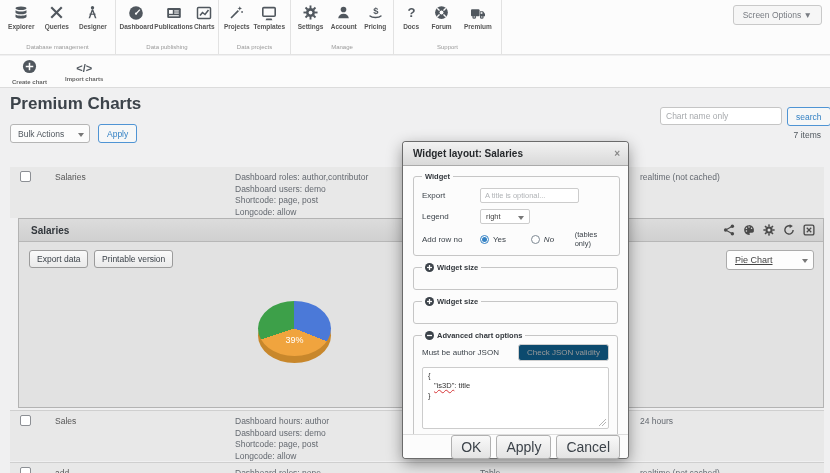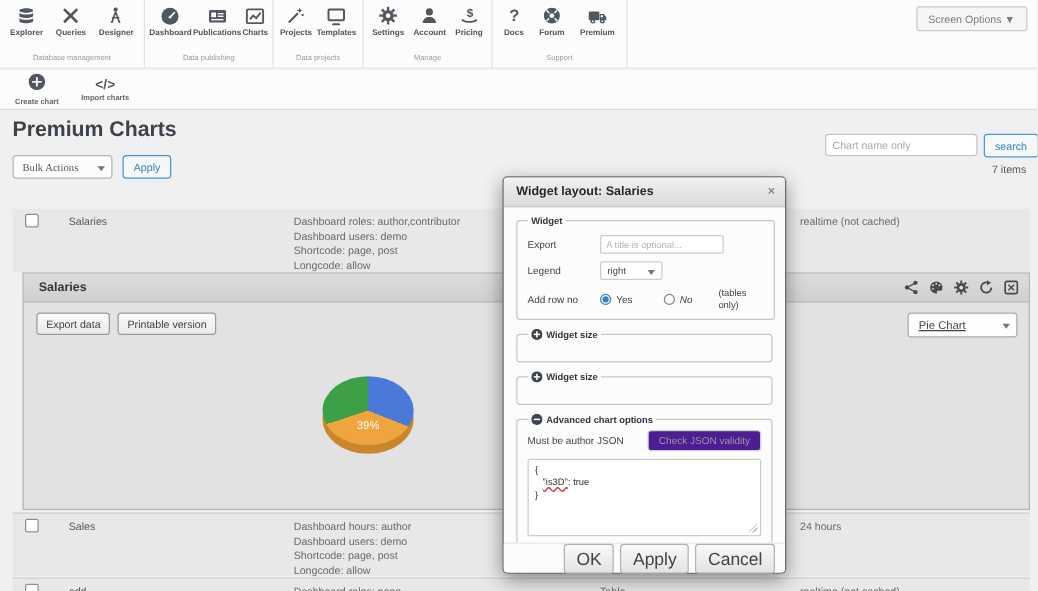--- a/index.html
+++ b/index.html
@@ -29,21 +29,21 @@
 
   
   #page-title { position:absolute; left:10px; top:94px; font-size:17px; font-weight:600; color:#3c434a; }
   #search-input { position:absolute; left:660px; top:107px; width:122px; height:18px; border:1px solid #c5c5c5; border-radius:3px;
     padding:0 5px; font-size:8.5px; color:#444; background:#fff; font-family:inherit; }
   #search-input::placeholder { color:#a7aaad; }
   .blue-btn { background:#f6f7f7; border:1px solid #4f94d4; border-radius:3px; color:#3582c4; font-size:8.5px; height:19px; padding:0 8px; cursor:pointer; font-family:inherit; }
   #search-btn { position:absolute; left:787px; top:107px; }
   #items-count { position:absolute; right:9px; top:130px; font-size:8.5px; color:#50575e; }
   #bulk-select { position:absolute; left:10px; top:124px; height:19px; min-width:80px; background:#fcfcfc; border:1px solid #b5b5b5;
-    border-radius:3px; font-size:8.5px; color:#50575e; display:flex; align-items:center; padding:0 16px 0 7px; cursor:pointer;font-family:Liberation Serif, serif; }
+    border-radius:3px; font-size:8.5px; color:#50575e; display:flex; align-items:center; padding:0 16px 0 7px; cursor:pointer; }
   .chev { position:absolute; right:5px; top:50%; margin-top:-1px; width:0; height:0; border-left:3px solid transparent; border-right:3px solid transparent; border-top:4px solid #777; }
   #apply-btn { position:absolute; left:98px; top:124px; }
 
   
   .trow { position:absolute; left:10px; width:814px; }
   #thead { top:146px; height:20px; background:#f4f4f4; border-top:1px solid #c9c9c9; border-bottom:1px solid #c9c9c9; font-size:9px; color:#32373c; }
   .cell { position:absolute; top:5px; }
   .c-check{left:10px; top:4px;} .c-name{left:45px;} .c-shares{left:225px;} .c-type{left:470px;} .c-cached{left:630px;}
   .checkbox { width:11px; height:11px; background:#fff; border:1px solid #8c8f94; border-radius:2px; cursor:pointer; }
   .datarow { background:#e8e8e8; font-size:8.5px; color:#646970; }
@@ -88,21 +88,21 @@
   #title-input::placeholder { color:#b0b3b6; }
   #legend-select { position:relative; width:50px; height:15px; border:1px solid #ccc; border-radius:2px; background:#fff; display:flex; align-items:center; padding:0 14px 0 5px; font-size:7.5px; color:#444; cursor:pointer; }
   .radio { width:9px; height:9px; border:1px solid #7e8993; border-radius:50%; background:#fff; margin-right:4px; flex:none; cursor:pointer; }
   .radio.checked { border-color:#3582c4; }
   .radio.checked::after { content:''; display:block; width:5px; height:5px; margin:1px; border-radius:50%; background:#3582c4; }
   .radio-group { display:flex; align-items:center; }
   .rg-yes { width:58px; } .rg-no { width:50px;font-style:italic; }
   .note { margin-left:auto; font-size:7.5px; color:#3c434a; }
   .fs-spacer { height:9px; }
   .acc-ic { flex:none; display:flex; }
-  #check-json-btn { background:#4c1d95; border:1px solid #cfcfcf; border-radius:3px; color:#9a9a9a; font-size:8px; padding:3px 8px; cursor:pointer; font-family:inherit; }
+  #check-json-btn { background:#0c4a6e; border:1px solid #cfcfcf; border-radius:3px; color:#9a9a9a; font-size:8px; padding:3px 8px; cursor:pointer; font-family:inherit; }
   #json-area { position:relative; margin-top:6px; height:62px; background:#fff; border:1px solid #ccc; border-radius:2px; padding:3px 5px; font-size:7.5px; color:#333; line-height:10px; cursor:text; }
   #json-area .indent { padding-left:6px; }
   .misspell { text-decoration:underline; text-decoration-style:wavy; text-decoration-color:#d63638; text-decoration-thickness:1px; text-underline-offset:1px; }
   #resize-handle { position:absolute; right:2px; bottom:2px; width:7px; height:7px; cursor:nwse-resize;
     background:linear-gradient(135deg, transparent 0 45%, #b5b5b5 45% 53%, transparent 53% 70%, #b5b5b5 70% 78%, transparent 78%); }
   #modal-foot { position:absolute; bottom:0; left:0; right:0; height:24px; border-top:1px solid #ddd; display:flex; justify-content:flex-end; align-items:center; gap:5px; padding:0 8px; background:#fcfcfc; border-radius:0 0 3px 3px; }
   .dlg-btn { background:linear-gradient(#f9f9f9,#e3e3e3); border:1px solid #b0b0b0; border-radius:3px; color:#3c434a; font-size:14px; padding:3px 9px; cursor:pointer; font-family:inherit; }
 </style>
 </head>
 <body>
@@ -499,21 +499,21 @@
               </svg>
             </span>
           <span>Advanced chart options</span>
         </legend>
         <div class="f-row" style="justify-content:space-between; margin-top:3px;">
           <span>Must be author JSON</span>
           <button id="check-json-btn">Check JSON validity</button>
         </div>
         <div id="json-area">
           <div>{</div>
-          <div class="indent"><span class="misspell">"is3D"</span><span>: true</span></div>
+          <div class="indent"><span class="misspell">"is3D"</span><span>: title</span></div>
           <div>}</div>
           <span id="resize-handle"></span>
         </div>
 
       </fieldset>
 
     </div>
     <div id="modal-foot">
       <button class="dlg-btn">OK</button>
       <button class="dlg-btn">Apply</button>

